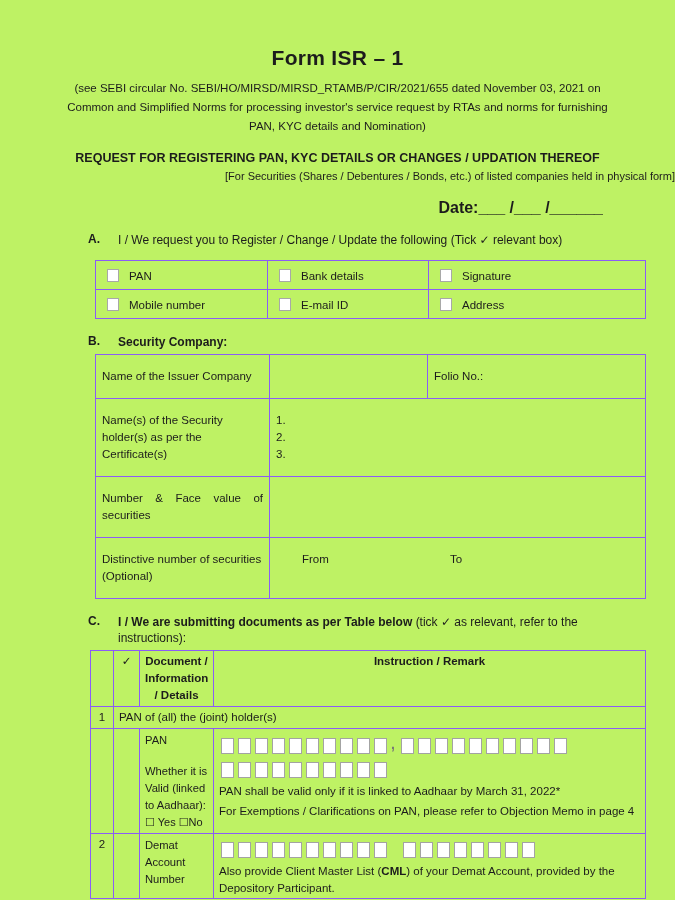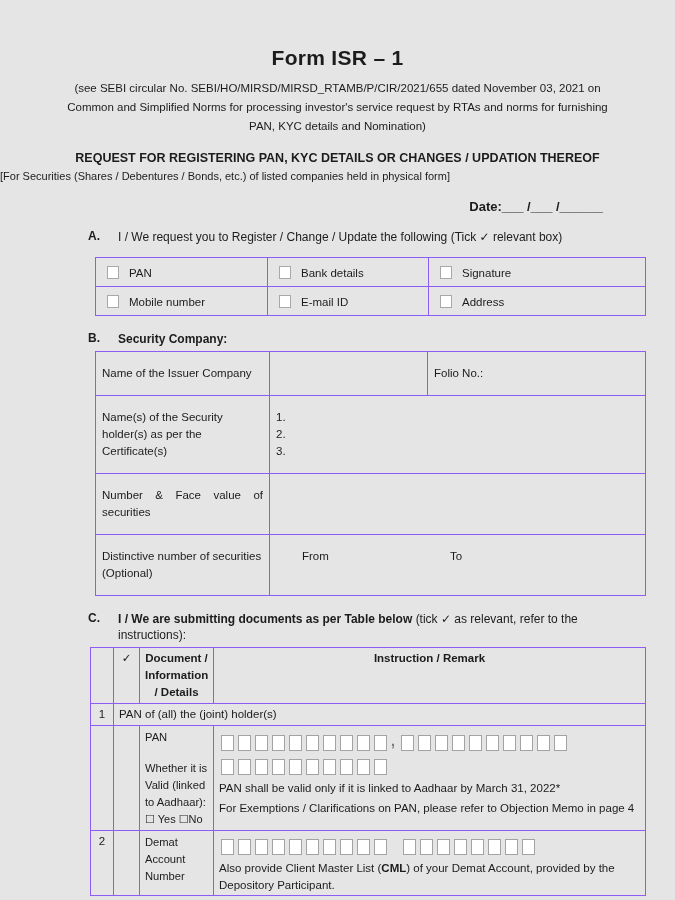--- a/index.html
+++ b/index.html
@@ -1,24 +1,24 @@
 <!DOCTYPE html>
 <html><head>
 <meta charset="utf-8">
 <style>
   * { margin:0; padding:0; box-sizing:border-box; }
   html,body { background:#ffffff; }
   body { width:675px; height:900px; font-family:"Liberation Sans","DejaVu Sans",sans-serif; color:#1c1c1c; }
-  .page { position:relative; width:675px; height:900px; overflow:hidden; background:#e5e5e5; }
+  .page { position:relative; width:675px; height:900px; overflow:hidden; background:#bef264; }
 
   .form-title { margin:46px 0 9px 0; text-align:center; font-size:21px; font-weight:bold; letter-spacing:.3px; }
   .circ-note { width:542px; margin:8px auto; text-align:center; font-size:11.5px; line-height:19px; }
   .req-title { margin-top:15px; text-align:center; font-weight:bold; font-size:12.5px; }
-  .req-sub { margin-top:5px; text-align:left; font-size:11px; }
-  .date-line { margin:17px 72px 0 0; text-align:right; font-weight:bold; font-size:13px; }
+  .req-sub { margin-top:5px; text-align:right; font-size:11px; }
+  .date-line { margin:17px 72px 0 0; text-align:right; font-weight:bold; font-size:16px; }
 
   .sec-heading { display:flex; margin:15px 0 0 88px; font-size:12px; align-items:flex-start; }
   .sec-letter { width:30px; font-weight:bold; flex:0 0 30px; }
   .sec-text { max-width:505px; line-height:16px; }
   .bold { font-weight:bold; }
 
   table { border-collapse:collapse; table-layout:fixed; }
   td { border:1px solid #8b5cf6; vertical-align:top; }
 
   table.tbl-a { margin:12px 0 0 95px; width:550px; font-size:11.5px; }

